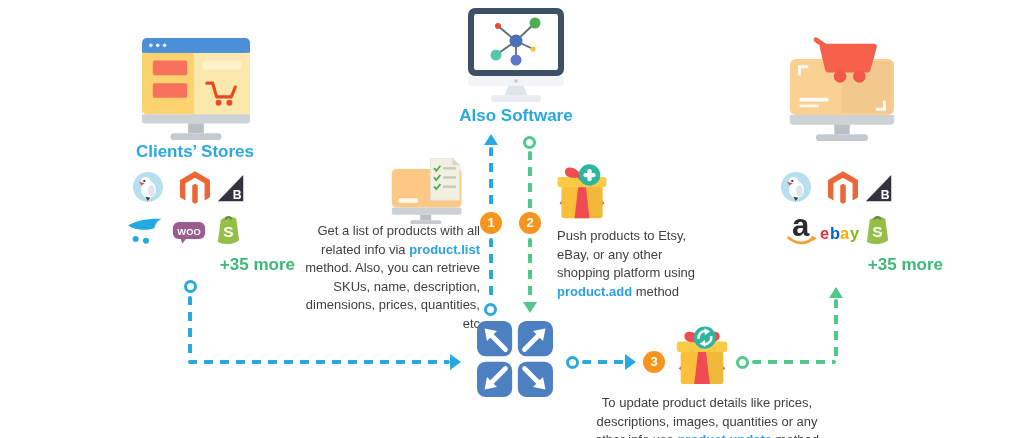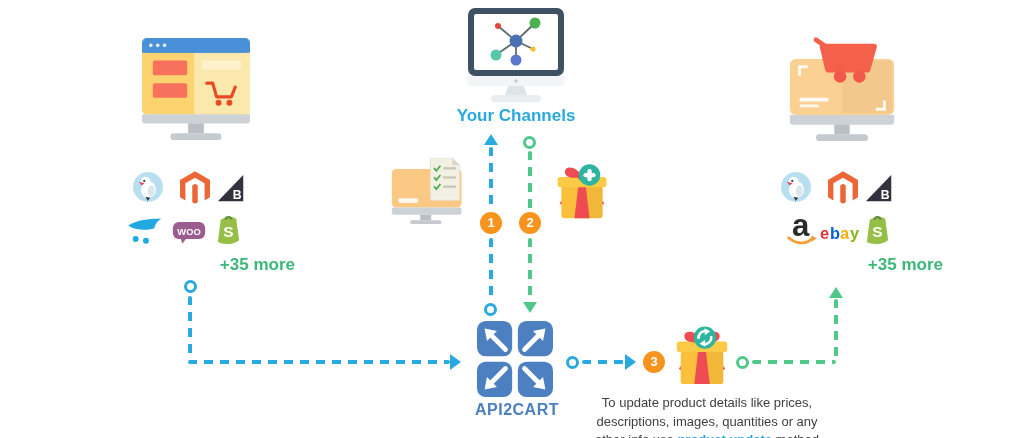--- a/index.html
+++ b/index.html
@@ -55,20 +55,21 @@
     <rect x="65" y="23" width="40" height="9" rx="1.5" fill="#fdf2cb"></rect>
     <path d="M70 46 h6 l4 14 h15 l4 -10" stroke="#e8491f" stroke-width="3.2" fill="none" stroke-linecap="round" stroke-linejoin="round"></path>
     <circle cx="82" cy="66" r="3" fill="#e8491f"></circle>
     <circle cx="93" cy="66" r="3" fill="#e8491f"></circle>
     <rect x="4" y="78" width="110" height="9" rx="3" fill="#cdd2d6"></rect>
     <rect x="4" y="78" width="110" height="4" fill="#cdd2d6"></rect>
     <rect x="51" y="87" width="16" height="10" fill="#b9bfc4"></rect>
     <rect x="33" y="97" width="52" height="7" rx="3.5" fill="#c4cacf"></rect>
   </svg>
 
+  <div class="abs node-title" style="left:95px;top:142px">Clients’ Stores</div>
 
   <svg class="abs" style="left:133px;top:172px" width="30" height="30" viewBox="0 0 32 32">
     <circle cx="16" cy="16" r="16" fill="#b7dff0"></circle>
     <ellipse cx="16.5" cy="19" rx="8" ry="9" fill="#fff"></ellipse>
     <circle cx="13.5" cy="10.5" r="5.5" fill="#fff"></circle>
     <circle cx="12" cy="9.5" r="1.2" fill="#33404a"></circle>
     <polygon points="6.5,10.5 12.5,12 9,14.5" fill="#e8415d"></polygon>
     <ellipse cx="19.5" cy="20" rx="3.6" ry="6" fill="#dde6ec"></ellipse>
     <polygon points="13.5,26.5 18.5,27.5 15.5,31" fill="#3a3f46"></polygon>
   </svg>
@@ -120,21 +121,21 @@
     <circle cx="54" cy="52" r="5.5" fill="#5b77c9"></circle>
     <circle cx="71" cy="41" r="2.6" fill="#f2c230"></circle>
     <circle cx="54" cy="33" r="6.5" fill="#4a6fb5"></circle>
     <rect x="6" y="68" width="96" height="10" rx="4" fill="#f2f4f6"></rect>
     <rect x="6" y="68" width="96" height="4" fill="#f2f4f6"></rect>
     <circle cx="54" cy="73" r="1.8" fill="#c3cad0"></circle>
     <polygon points="46,78 62,78 65,87 43,87" fill="#dfe4e8"></polygon>
     <rect x="29" y="87" width="50" height="7" rx="3.5" fill="#e9edf0"></rect>
   </svg>
 
-  <div class="abs node-title" style="left:416px;top:106px">Your Channels</div>
+  <div class="abs node-title" style="left:416px;top:106px">Also Software</div>
 
   <svg class="abs" style="left:786px;top:34px" width="112" height="108" viewBox="0 0 116 112">
     <rect x="4" y="26" width="108" height="58" rx="6" fill="#fbd093"></rect>
     <rect x="58" y="28" width="52" height="54" fill="rgba(0,0,0,0.035)"></rect>
     <path d="M23 34 h-9 v9" stroke="#fff" stroke-width="3" fill="none" opacity=".9"></path>
     <path d="M93 78 h9 v-9" stroke="#fff" stroke-width="3" fill="none" opacity=".9"></path>
     <rect x="14" y="66" width="30" height="4" rx="1" fill="#fff" opacity=".92"></rect>
     <rect x="14" y="73" width="20" height="3" rx="1" fill="#fff" opacity=".85"></rect>
     <path d="M31 6 l10 7" stroke="#f4604a" stroke-width="5" stroke-linecap="round"></path>
     <path d="M38 10 h53 a3 3 0 0 1 3 4 l-6.5 23 a4 4 0 0 1 -4 3 h-39 a4 4 0 0 1 -4 -3 l-5.5 -23 a3 3 0 0 1 3 -4 z" fill="#f4604a"></path>
@@ -197,20 +198,21 @@
     <g stroke="#4caf50" stroke-width="2" fill="none">
       <path d="M48 11 l2.5 3 l4.5 -5.5"></path>
       <path d="M48 21 l2.5 3 l4.5 -5.5"></path>
       <path d="M48 31 l2.5 3 l4.5 -5.5"></path>
     </g>
     <rect x="58" y="10" width="14" height="2.5" fill="#c9c7b8"></rect>
     <rect x="58" y="20" width="14" height="2.5" fill="#c9c7b8"></rect>
     <rect x="58" y="30" width="14" height="2.5" fill="#c9c7b8"></rect>
   </svg>
 
+  <div class="abs step-text t-right" style="left:303px;top:222px;width:177px"><span>Get a list of products with all related info via </span><span class="api-link">product.list</span><span> method. Also, you can retrieve SKUs, name, description, dimensions, prices, quantities, etc</span></div>
 
   <div class="abs arr up" style="left:484px;top:134px"></div>
   <div class="abs dash-v" style="--c:var(--accent-blue);left:489px;top:147px;height:63px"></div>
   <div class="abs badge" style="left:480px;top:212px">1</div>
   <div class="abs dash-v" style="--c:var(--accent-blue);left:489px;top:238px;height:64px"></div>
   <div class="abs ring" style="left:484px;top:303px"></div>
 
   <div class="abs ring green" style="left:523px;top:136px"></div>
   <div class="abs dash-v" style="--c:var(--accent-green);left:528px;top:151px;height:59px"></div>
   <div class="abs badge" style="left:519px;top:212px">2</div>
@@ -225,40 +227,40 @@
     <polygon points="26,28 34,28 38,62 22,62" fill="#ee4b52"></polygon>
     <rect x="4" y="18" width="52" height="11" rx="2.5" fill="#fcca44"></rect>
     <path d="M30 18 C24 5 10 6 12 14 C13 19 22 20 30 18 Z" fill="#ee4b52"></path>
     <path d="M30 18 C36 5 50 6 48 14 C47 19 38 20 30 18 Z" fill="#ee4b52"></path>
     <circle cx="30" cy="18" r="4" fill="#d93a43"></circle>
     <circle cx="38" cy="16" r="11.5" fill="#2db5a0"></circle>
     <rect x="31.5" y="13.8" width="13" height="4.6" rx="2.2" fill="#fff"></rect>
     <rect x="35.7" y="9.6" width="4.6" height="13" rx="2.2" fill="#fff"></rect>
   </svg>
 
+  <div class="abs step-text t-left" style="left:557px;top:227px;width:150px"><span>Push products to Etsy, eBay, or any other shopping platform using </span><span class="api-link">product.add</span><span> method</span></div>
 
   <svg class="abs" style="left:477px;top:321px" width="76" height="76" viewBox="0 0 80 80">
     <rect x="0" y="0" width="37" height="37" rx="9" fill="#4c80c1"></rect>
     <rect x="43" y="0" width="37" height="37" rx="9" fill="#4c80c1"></rect>
     <rect x="0" y="43" width="37" height="37" rx="9" fill="#4c80c1"></rect>
     <rect x="43" y="43" width="37" height="37" rx="9" fill="#4c80c1"></rect>
     <g stroke="#fff" stroke-width="5" stroke-linecap="round">
       <line x1="30" y1="30" x2="14" y2="14"></line>
       <line x1="50" y1="30" x2="66" y2="14"></line>
       <line x1="30" y1="50" x2="14" y2="66"></line>
       <line x1="50" y1="50" x2="66" y2="66"></line>
     </g>
     <g fill="#fff">
       <polygon points="8,8 21,10.5 10.5,21"></polygon>
       <polygon points="72,8 59,10.5 69.5,21"></polygon>
       <polygon points="8,72 10.5,59 21,69.5"></polygon>
       <polygon points="72,72 69.5,59 59,69.5"></polygon>
     </g>
   </svg>
-  <div class="abs hub-label" style="left:452px;top:401px">API2CART</div>
 
   <div class="abs ring" style="left:566px;top:356px"></div>
   <div class="abs dash-h" style="--c:var(--accent-blue);left:582px;top:360px;width:42px"></div>
   <div class="abs arr right" style="left:625px;top:354px"></div>
   <div class="abs badge" style="left:643px;top:351px">3</div>
 
   <svg class="abs" style="left:672px;top:324px" width="60" height="62" viewBox="0 0 60 64">
     <polygon points="30,30 14,52 6,46 22,28" fill="#ee4b52"></polygon>
     <polygon points="30,30 46,52 54,46 38,28" fill="#ee4b52"></polygon>
     <rect x="8" y="28" width="44" height="34" rx="3" fill="#fbbf3b"></rect>

